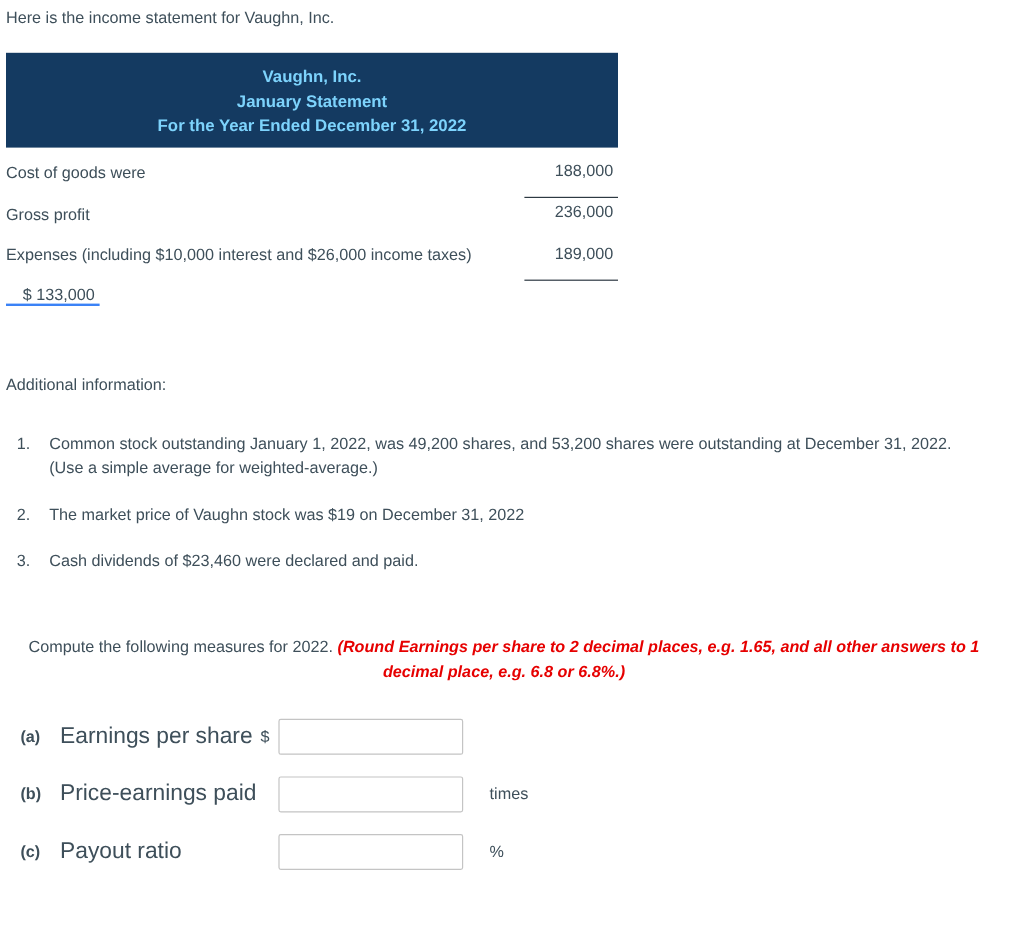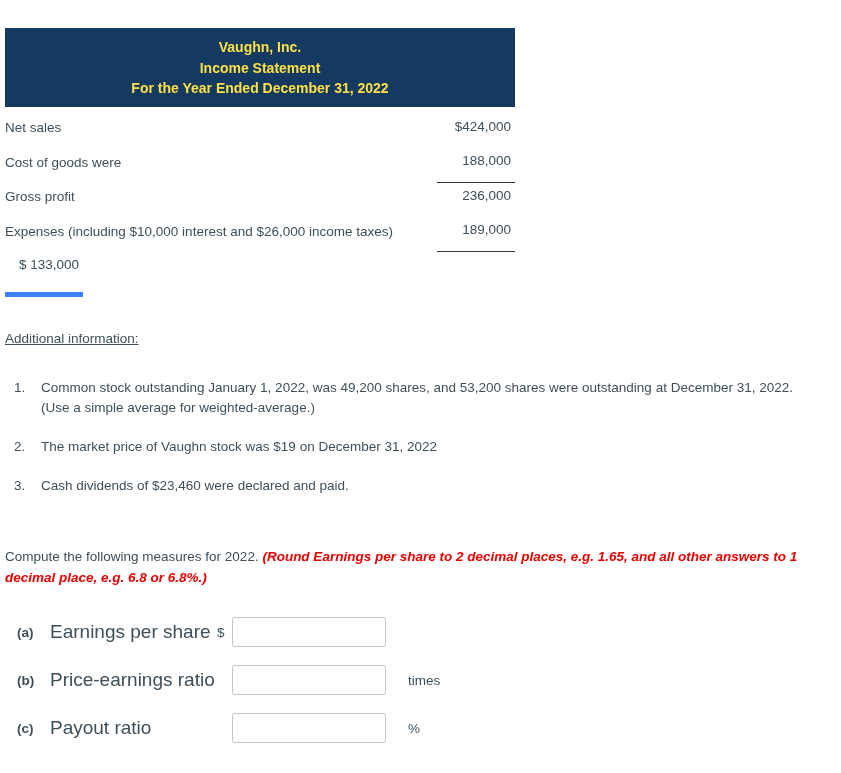--- a/index.html
+++ b/index.html
@@ -13,21 +13,21 @@
     overflow: hidden;
   }
   .page { padding: 6px 6px 0 5px; width: 841px; }
 
   .intro { margin-top: 1px; font-size: 13.5px; }
 
   
   .statement { width: 510px; margin-top: 22px; }
   .stmt-header {
     background: #143a61;
-    color: #fde047;
+    color: #7dd3fc;
     text-align: center;
     font-weight: bold;
     font-size: 14px;
     padding: 9px 0 8px 0;
     line-height: 20.5px;
   }
   .stmt-body { padding-top: 4px; }
   .stmt-row {
     display: flex;
     align-items: center;
@@ -36,35 +36,35 @@
   .stmt-label { flex: 1; font-size: 13.5px; }
   .stmt-amount {
     width: 78px;
     text-align: right;
     font-size: 13.5px;
     padding: 0 4px 0 0;
     align-self: flex-start;
     margin-top: 8px;
   }
   .stmt-amount.u-single { border-bottom: 1px solid #2d3942; padding-bottom: 14px; }
-  .stmt-amount.u-double { border-bottom: 5px solid #3b82f6; padding-bottom: 20px; }
+  .stmt-amount.u-double { border-bottom: 2px solid #3b82f6; padding-bottom: 0; }
 
   
-  .addl-heading { margin-top: 48px; font-size: 13.5px; text-decoration: underline; }
+  .addl-heading { margin-top: 48px; font-size: 13.5px; }
   .info-list { margin-top: 32px; }
   .info-item {
     display: flex;
     margin-bottom: 19px;
     line-height: 20px;
   }
   .info-num { width: 36px; padding-left: 9px; flex-shrink: 0; font-size: 13.5px; }
   .info-text { flex: 1; max-width: 780px; font-size: 13.5px; }
 
   
-  .instructions { margin-top: 50px; line-height: 21px; font-size: 13.5px; max-width: 836px; }
+  .instructions { margin-top: 50px; line-height: 21px; font-size: 13.5px; max-width: 836px; text-align: center; }
   .instructions .red {
     color: #e60000;
     font-weight: bold;
     font-style: italic;
   }
 
   
   .answers { margin-top: 29px; }
   .answer-row {
     display: flex;
@@ -87,32 +87,29 @@
     padding: 0 6px;
     outline: none;
   }
   .ans-suffix { margin-left: 22px; font-size: 13.5px; }
 </style>
 </head>
 <body>
 
 <div class="page">
 
+  <p class="intro">Here is the income statement for Vaughn, Inc.</p>
 
   <div class="statement">
     <div class="stmt-header">
       <div>Vaughn, Inc.</div>
-      <div>Income Statement</div>
+      <div>January Statement</div>
       <div>For the Year Ended December 31, 2022</div>
     </div>
     <div class="stmt-body">
-      <div class="stmt-row">
-        <span class="stmt-label">Net sales</span>
-        <span class="stmt-amount">$424,000</span>
-      </div>
       <div class="stmt-row">
         <span class="stmt-label">Cost of goods were</span>
         <span class="stmt-amount u-single">188,000</span>
       </div>
       <div class="stmt-row">
         <span class="stmt-label">Gross profit</span>
         <span class="stmt-amount">236,000</span>
       </div>
       <div class="stmt-row">
         <span class="stmt-label">Expenses (including $10,000 interest and $26,000 income taxes)</span>
@@ -149,21 +146,21 @@
   <div class="answers">
     <div class="answer-row">
       <span class="ans-letter">(a)</span>
       <span class="ans-label">Earnings per share</span>
       <span class="ans-prefix">$</span>
       <input class="ans-input" type="text" value="" style="">
       <span class="ans-suffix"></span>
     </div>
     <div class="answer-row">
       <span class="ans-letter">(b)</span>
-      <span class="ans-label">Price-earnings ratio</span>
+      <span class="ans-label">Price-earnings paid</span>
       <span class="ans-prefix"></span>
       <input class="ans-input" type="text" value="" style="">
       <span class="ans-suffix">times</span>
     </div>
     <div class="answer-row">
       <span class="ans-letter">(c)</span>
       <span class="ans-label">Payout ratio</span>
       <span class="ans-prefix"></span>
       <input class="ans-input" type="text" value="" style="">
       <span class="ans-suffix">%</span>

